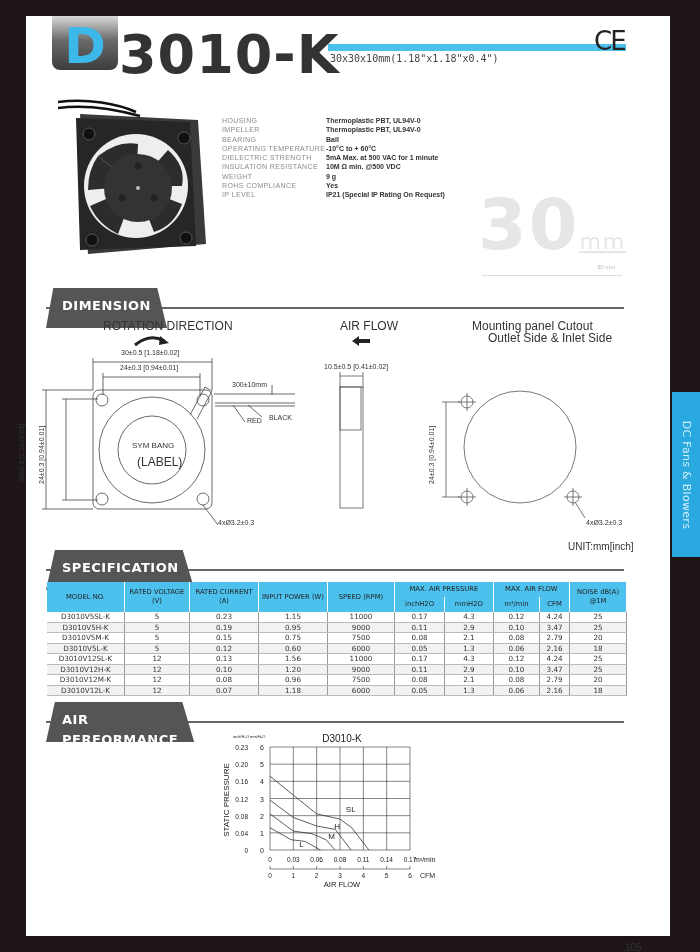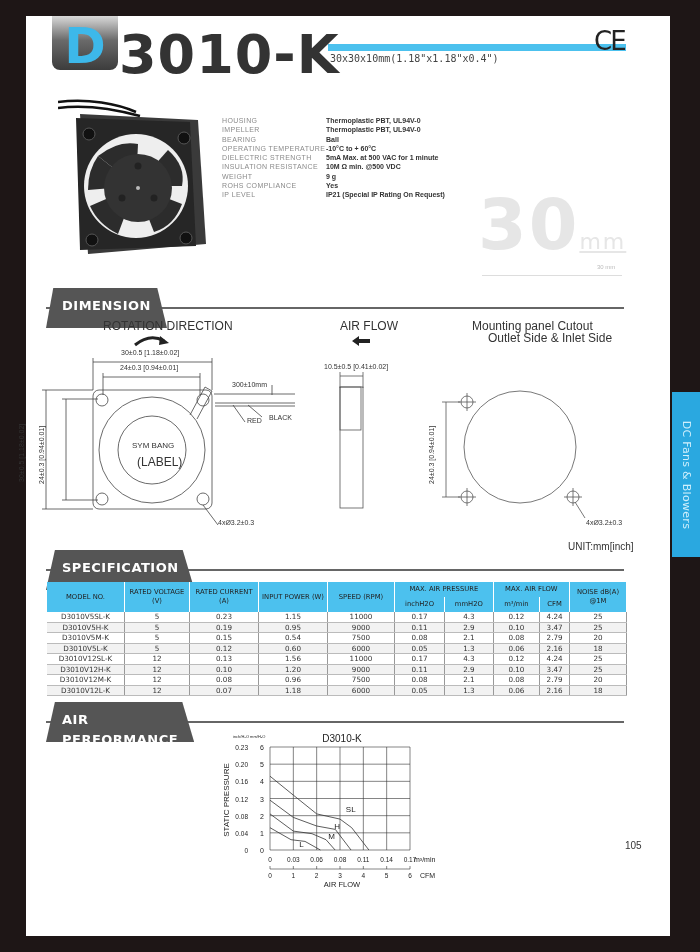--- a/index.html
+++ b/index.html
@@ -23,21 +23,21 @@
   .sep-line{position:absolute;left:482px;top:275px;width:140px;height:1px;background:#ddd;}
   .section{position:absolute;left:46px;height:20px;}
   .section .tab{position:absolute;left:0;top:0;height:24px;background:#555;color:#fff;font-weight:bold;font-size:13px;line-height:20px;padding:8px 16px;clip-path:polygon(6% 0,92% 0,100% 100%,0 100%);letter-spacing:.5px;font-family:"DejaVu Sans",sans-serif;}
   .section .rule{position:absolute;left:0;top:19px;width:578px;height:2px;background:#666;}
   .lbl{position:absolute;font-size:12px;color:#333;}
   .dim{position:absolute;font-size:7px;color:#333;}
   table.spec{position:absolute;left:47px;top:582px;width:580px;border-collapse:collapse;font-size:7.2px;color:#333;font-family:"DejaVu Sans",sans-serif;}
   table.spec th{background:#4cc1ee;color:#222;font-weight:normal;font-size:6.8px;line-height:9px;padding:3px 1px;border-right:1px solid #fff;}
   table.spec td{text-align:center;height:9.5px;padding:0;border-bottom:1px solid #bbb;border-right:1px solid #999;line-height:9.5px;}
   table.spec tr:nth-child(even) td{background:#f2f2f2;}
-  .pagenum{position:absolute;left:625px;top:840px;font-size:10px;color:#333;}
+  .pagenum{position:absolute;left:625px;top:942px;font-size:10px;color:#333;}
   svg text{font-family:"Liberation Sans",sans-serif;}
 </style>
 </head>
 <body>
 
 <div class="page"></div>
 <div class="side-tab">
     <span>DC Fans &amp; Blowers</span>
   </div>
 
@@ -254,21 +254,21 @@
         <td>0.11</td>
         <td>2.9</td>
         <td>0.10</td>
         <td>3.47</td>
         <td>25</td>
       </tr>
       <tr>
         <td>D3010V5M-K</td>
         <td>5</td>
         <td>0.15</td>
-        <td>0.54</td>
+        <td>0.75</td>
         <td>7500</td>
         <td>0.08</td>
         <td>2.1</td>
         <td>0.08</td>
         <td>2.79</td>
         <td>20</td>
       </tr>
       <tr>
         <td>D3010V5L-K</td>
         <td>5</td>

